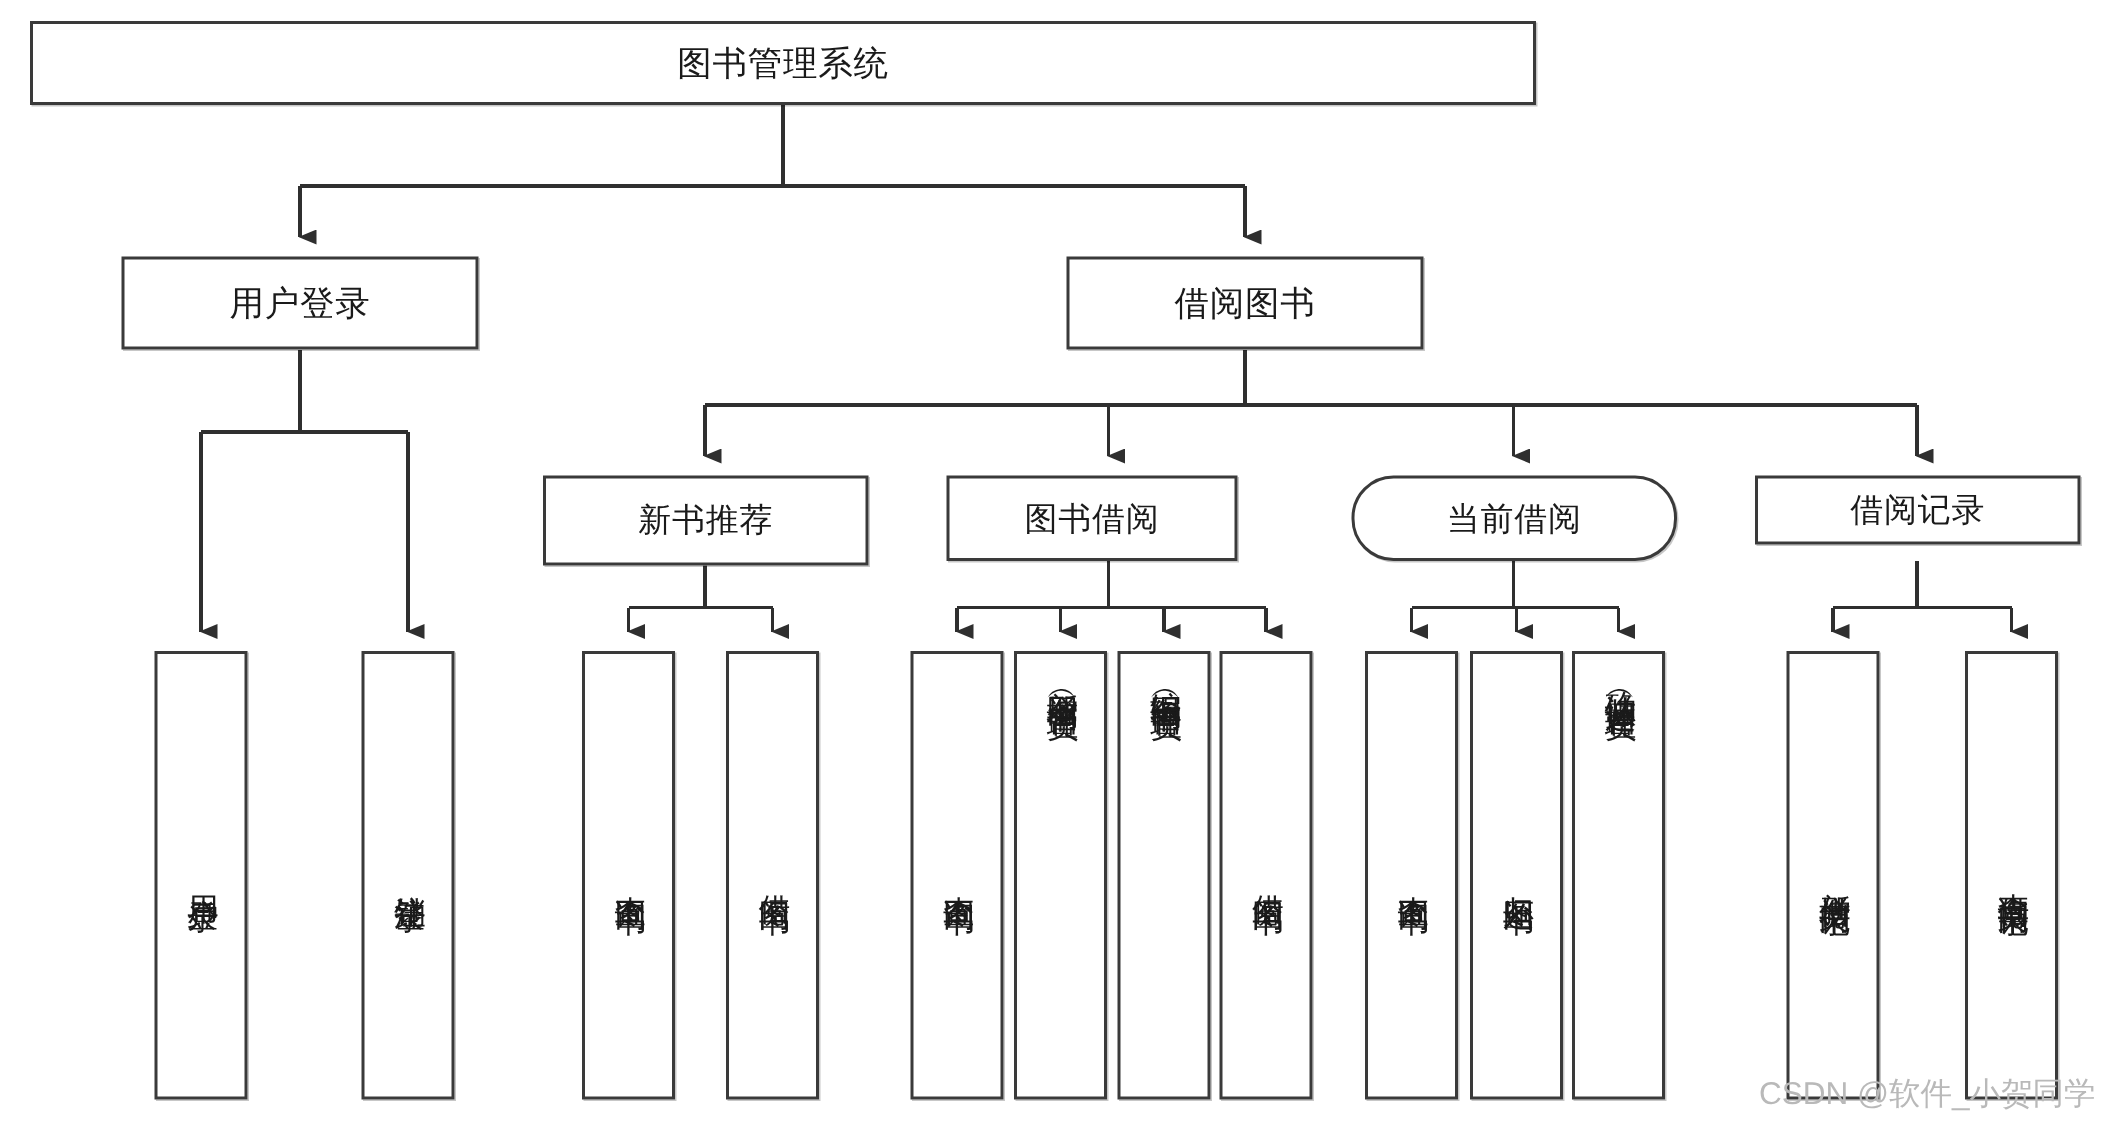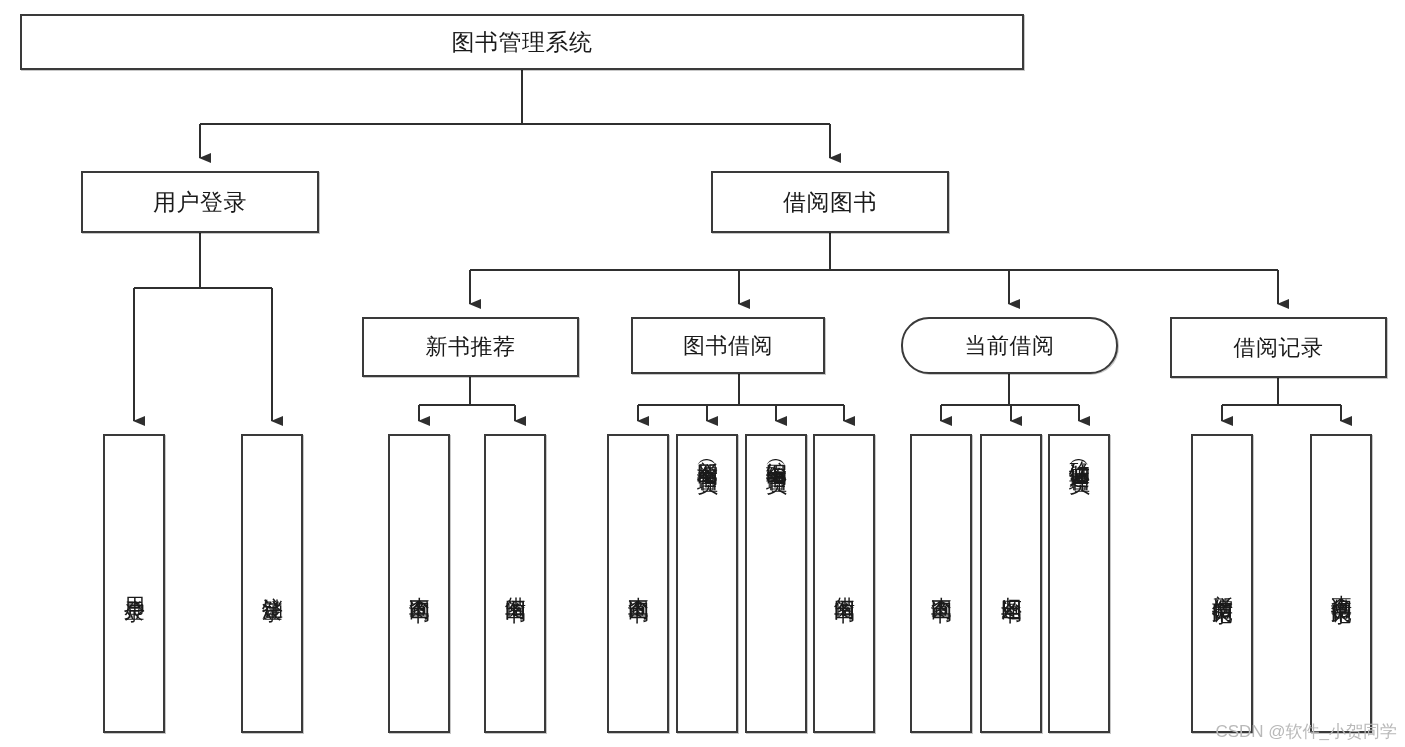--- a/index.html
+++ b/index.html
@@ -62,21 +62,21 @@
     padding-top: 8px;
   }
   .leaf.center-v {
     align-items: center;
     padding-top: 0;
   }
   .watermark {
     position: absolute;
     right: 8px;
     bottom: 4px;
-    font-size: 17px;
+    font-size: 21px;
     color: #b9b9b9;
     white-space: nowrap;
     user-select: none;
   }
 </style>
 </head>
 <body>
 
 <div id="diagram-root">
 
@@ -143,21 +143,21 @@
 
   <div class="node-box level-3" style="left:362px; top:317px; width:217px; height:60px;">
     <span class="node-label">新书推荐</span>
   </div>
   <div class="node-box level-3" style="left:631px; top:317px; width:194px; height:57px;">
     <span class="node-label">图书借阅</span>
   </div>
   <div class="node-box level-3" style="left:901px; top:317px; width:217px; height:57px;border-radius:28px;">
     <span class="node-label">当前借阅</span>
   </div>
-  <div class="node-box level-3" style="left:1170px; top:317px; width:217px; height:61px;">
+  <div class="node-box level-3" style="left:1170px; top:317px; width:217px; height:46px;">
     <span class="node-label">借阅记录</span>
   </div>
 
   <div class="node-box leaf center-v" style="left:103px; top:434px; width:62px; height:299px;">
     <span class="node-label">用户登录</span>
   </div>
   <div class="node-box leaf center-v" style="left:241px; top:434px; width:62px; height:299px;">
     <span class="node-label">注销登录</span>
   </div>
   <div class="node-box leaf center-v" style="left:388px; top:434px; width:62px; height:299px;">

